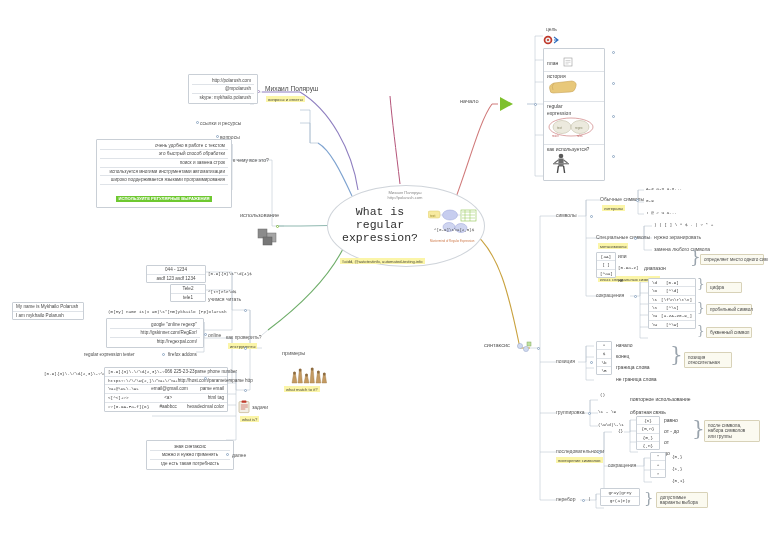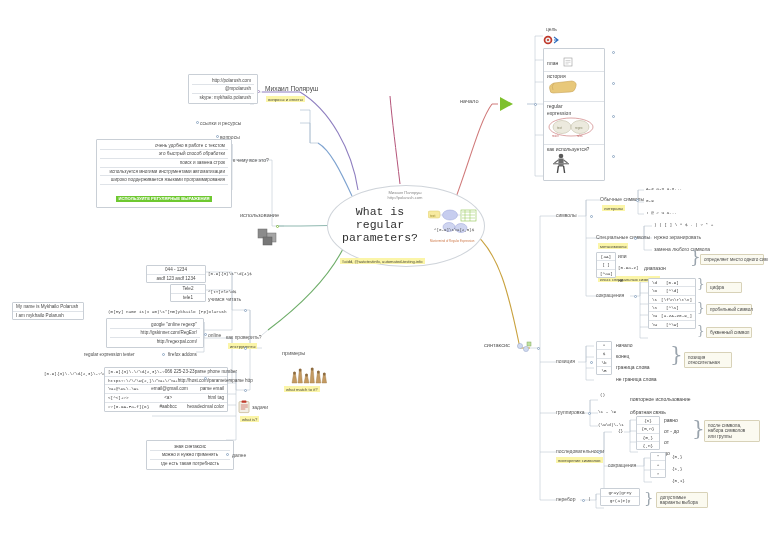--- a/index.html
+++ b/index.html
@@ -103,21 +103,21 @@
   </svg>
 
   <div class="center"></div>
   <div class="cauthor">
     <div>Михаил Поляруш</div>
     <div>http://polarush.com</div>
   </div>
   <div class="ctitle">
     <div>What is</div>
     <div>regular</div>
-    <div>parameters?</div>
+    <div>expression?</div>
   </div>
 
   <div class="ico" style="left:428px;top:208px;width:50px;height:36px;">
     <svg width="50" height="36" viewBox="0 0 50 36">
       <rect x="0" y="3" width="12" height="7" rx="2" fill="#f7eaa0" stroke="#d9c96a" stroke-width="0.5"></rect>
       <text x="2" y="8.6" font-size="3.4" fill="#9a8a33" font-family="sans-serif">text</text>
       <ellipse cx="22" cy="7" rx="7.5" ry="5" fill="#c7cdef" stroke="#9aa3d8" stroke-width="0.5"></ellipse>
       <ellipse cx="21" cy="19" rx="6" ry="4.5" fill="#cfd5f0" stroke="#9aa3d8" stroke-width="0.5"></ellipse>
       <ellipse cx="33" cy="20" rx="6" ry="4.5" fill="#cfd5f0" stroke="#9aa3d8" stroke-width="0.5"></ellipse>
       <rect x="33" y="2" width="15" height="11" fill="none" stroke="#8cc44e" stroke-width="0.6"></rect>

